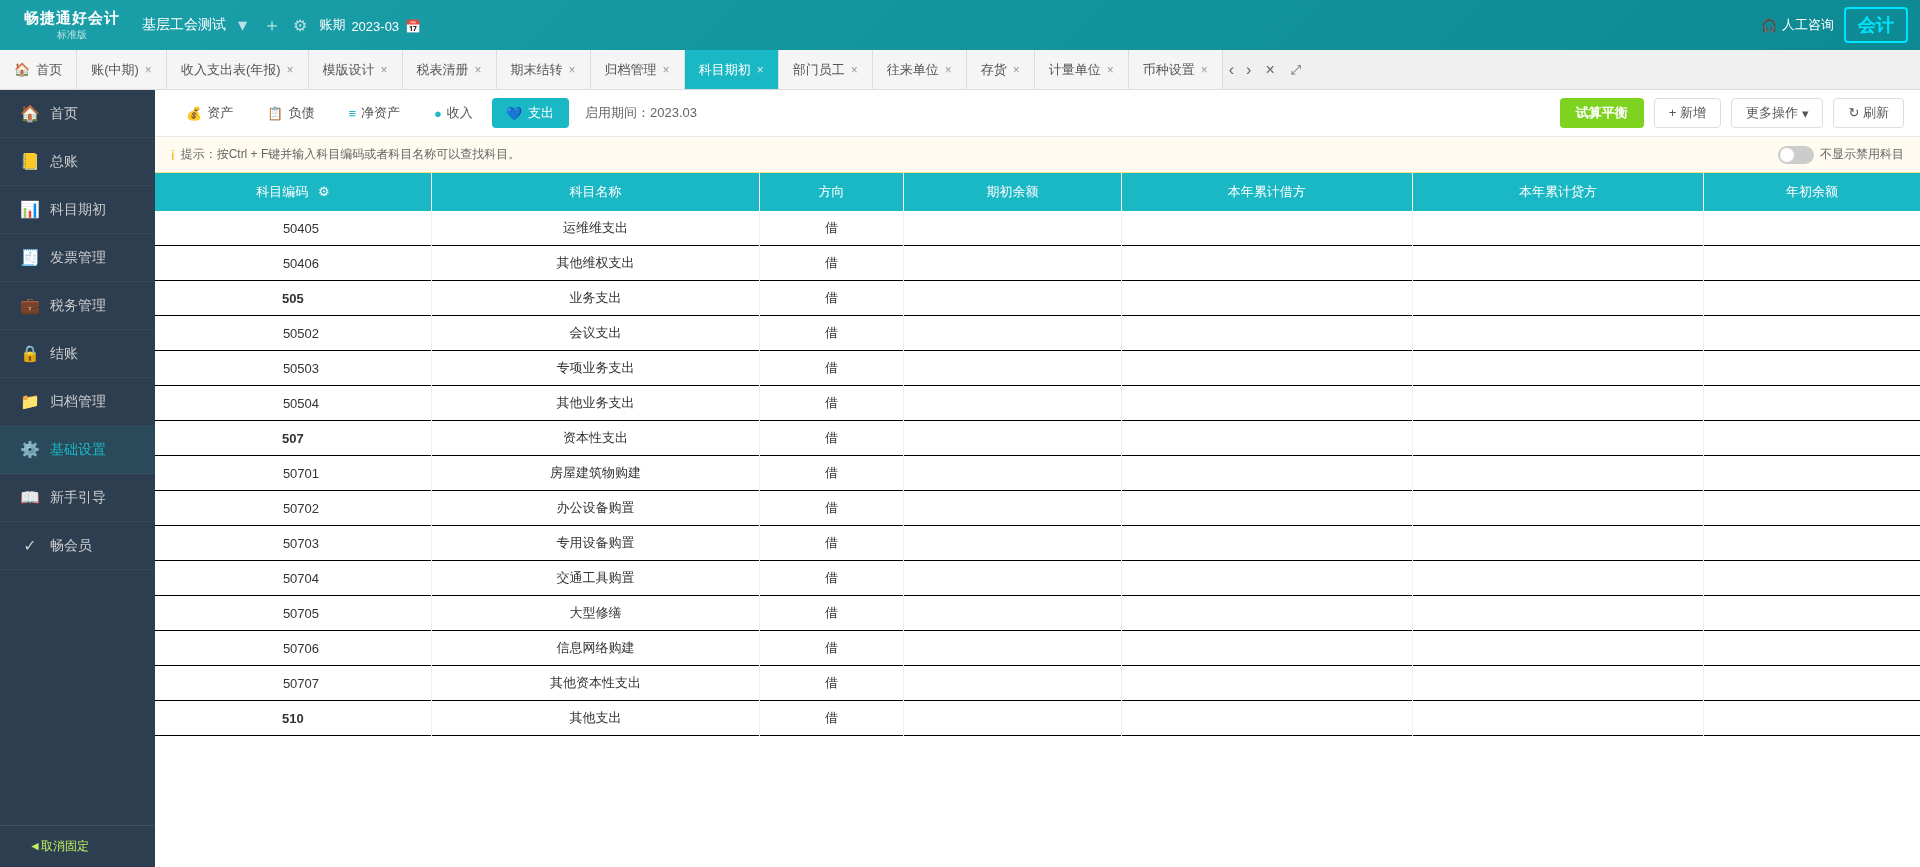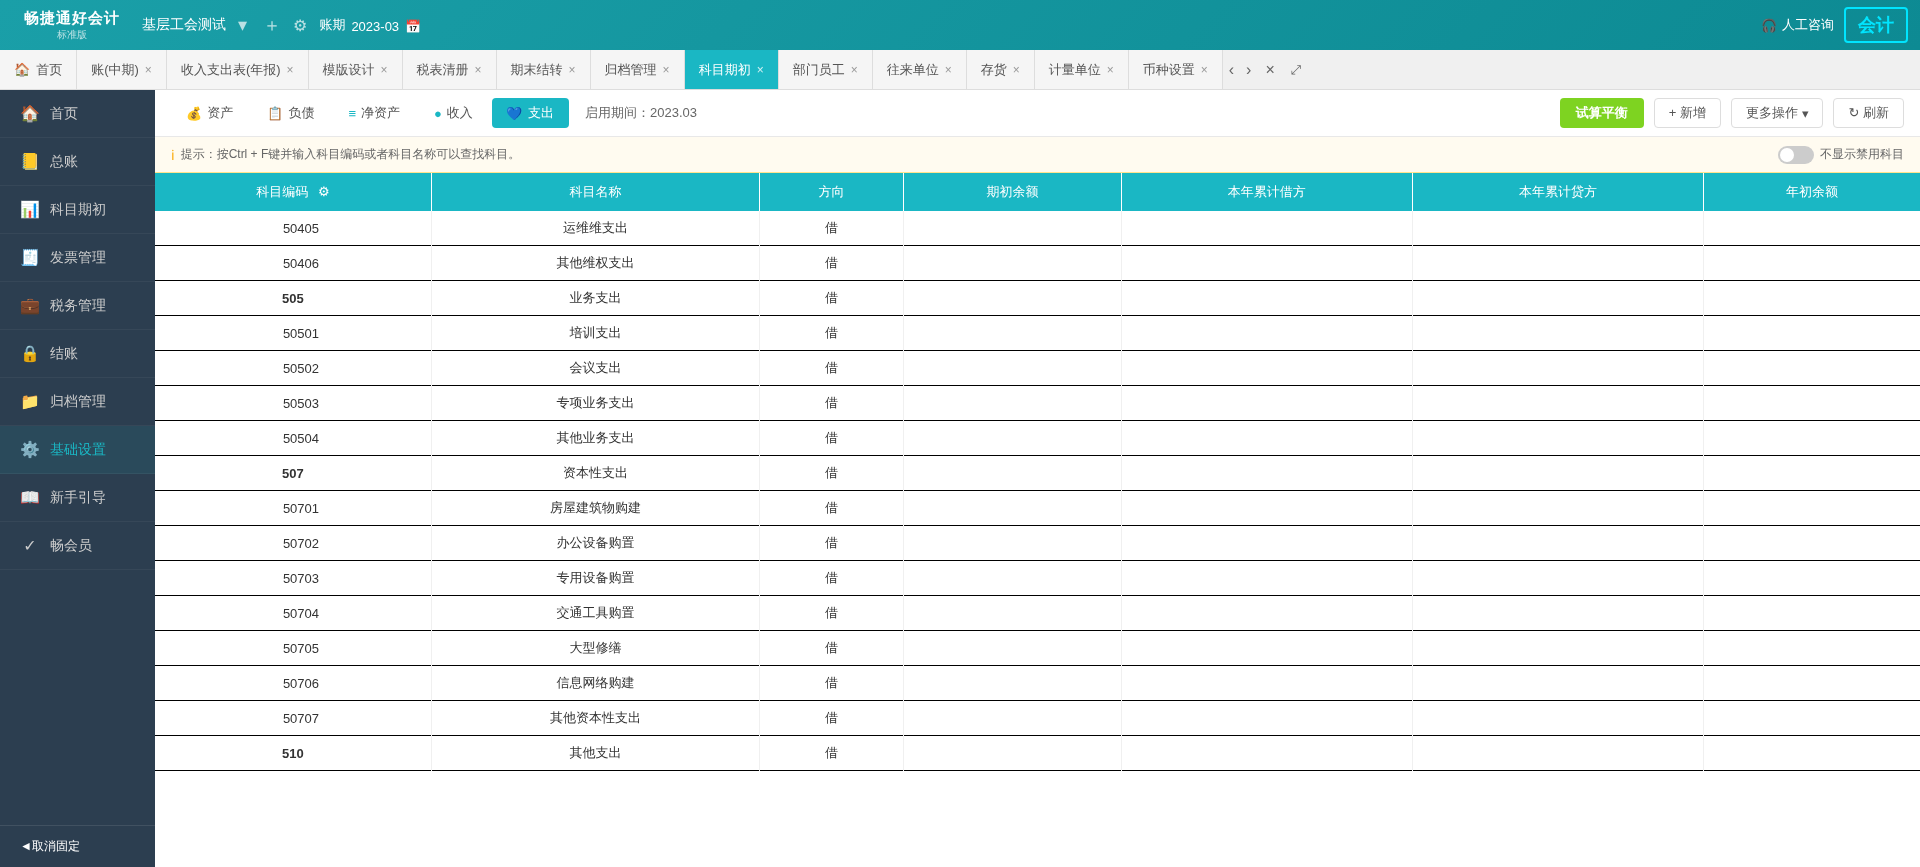--- a/index.html
+++ b/index.html
@@ -160,22 +160,22 @@
       color: #1ab7c4;
       background: rgba(26,183,196,0.1);
     }
     .sidebar-icon {
       font-size: 16px;
       width: 20px;
       text-align: center;
     }
     .sidebar-bottom {
       margin-top: auto;
-      padding: 12px 20px;
-      color: #ffffff;
+      padding: 12px 29px;
+      color: #bef264;
       font-size: 12px;
       cursor: pointer;
       display: flex;
       align-items: center;
       gap: 6px;
       border-top: 1px solid rgba(255,255,255,0.1);
     }
 
     
     .content-area {
@@ -557,29 +557,20 @@
             <tr class="parent-row">
               <td>505</td>
               <td>业务支出</td>
               <td>借</td>
               <td></td>
               <td></td>
               <td></td>
               <td></td>
             </tr>
             <tr class="child-row">
-              <td>50501</td>
-              <td>培训支出</td>
-              <td>借</td>
-              <td></td>
-              <td></td>
-              <td></td>
-              <td></td>
-            </tr>
-            <tr class="child-row">
               <td>50502</td>
               <td>会议支出</td>
               <td>借</td>
               <td></td>
               <td></td>
               <td></td>
               <td></td>
             </tr>
             <tr class="child-row">
               <td>50503</td>

